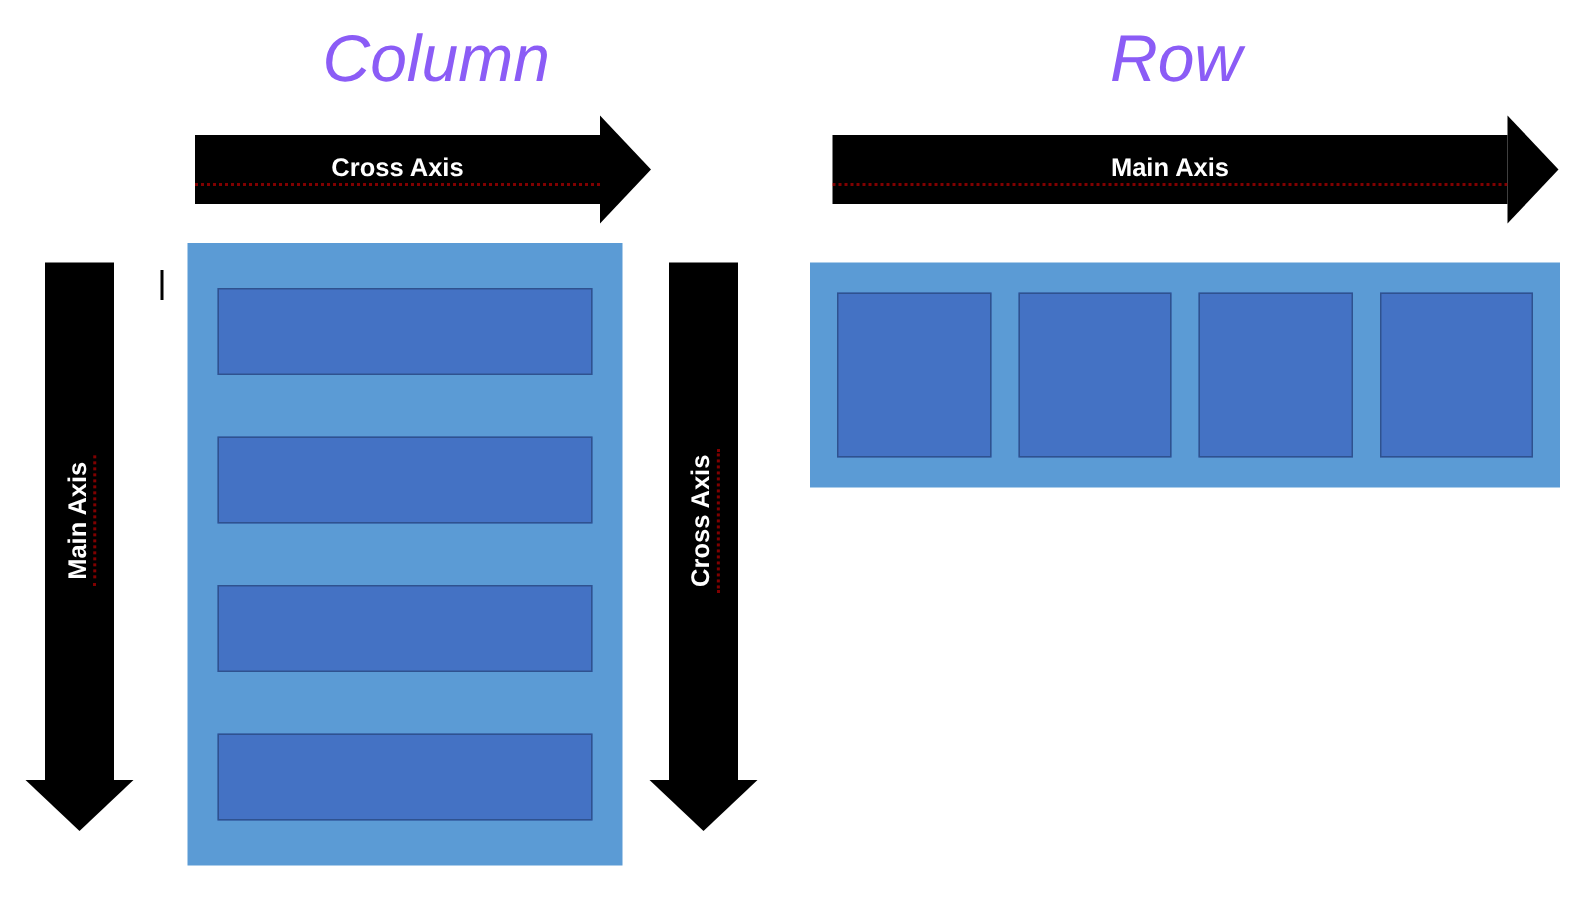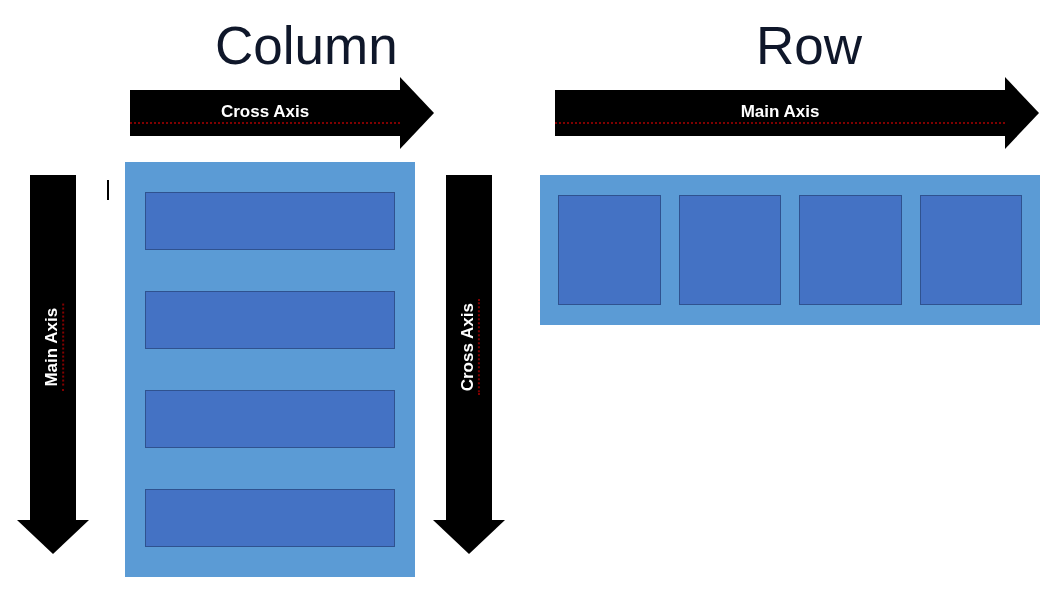--- a/index.html
+++ b/index.html
@@ -9,30 +9,31 @@
     }
     body {
       width: 1062px;
       height: 602px;
       background: white;
       font-family: Arial, sans-serif;
       position: relative;
     }
     .title {
       position: absolute;
-      font-size: 53px;
+      font-size: 44px;
       font-weight: 400;
-      color: #0f172a;
+      color: #8b5cf6;
+      font-style: italic;
     }
     .title-column {
       left: 215px;
       top: 15px;
     }
     .title-row {
-      left: 756px;
+      left: 740px;
       top: 15px;
     }
     
     .h-arrow {
       position: absolute;
       background: #000;
       height: 46px;
       display: flex;
       align-items: center;
     }

